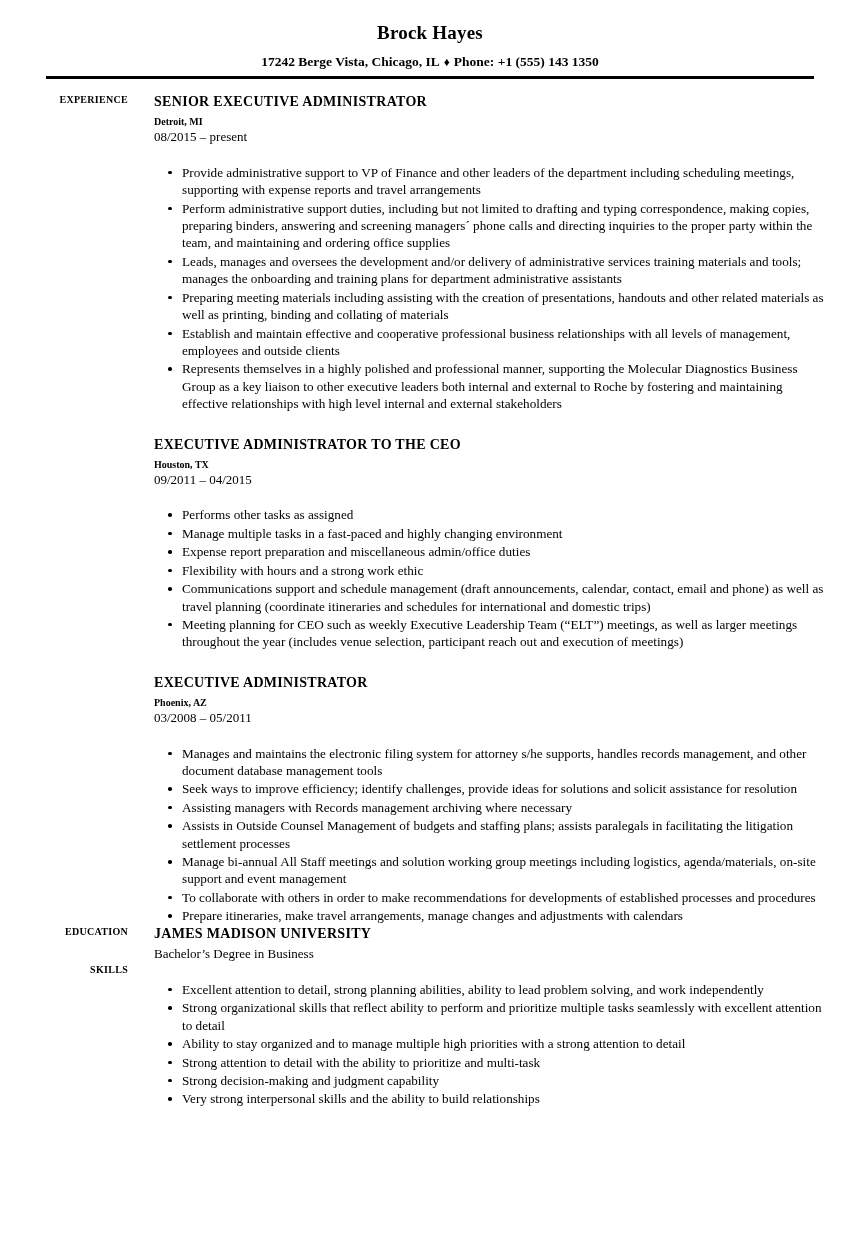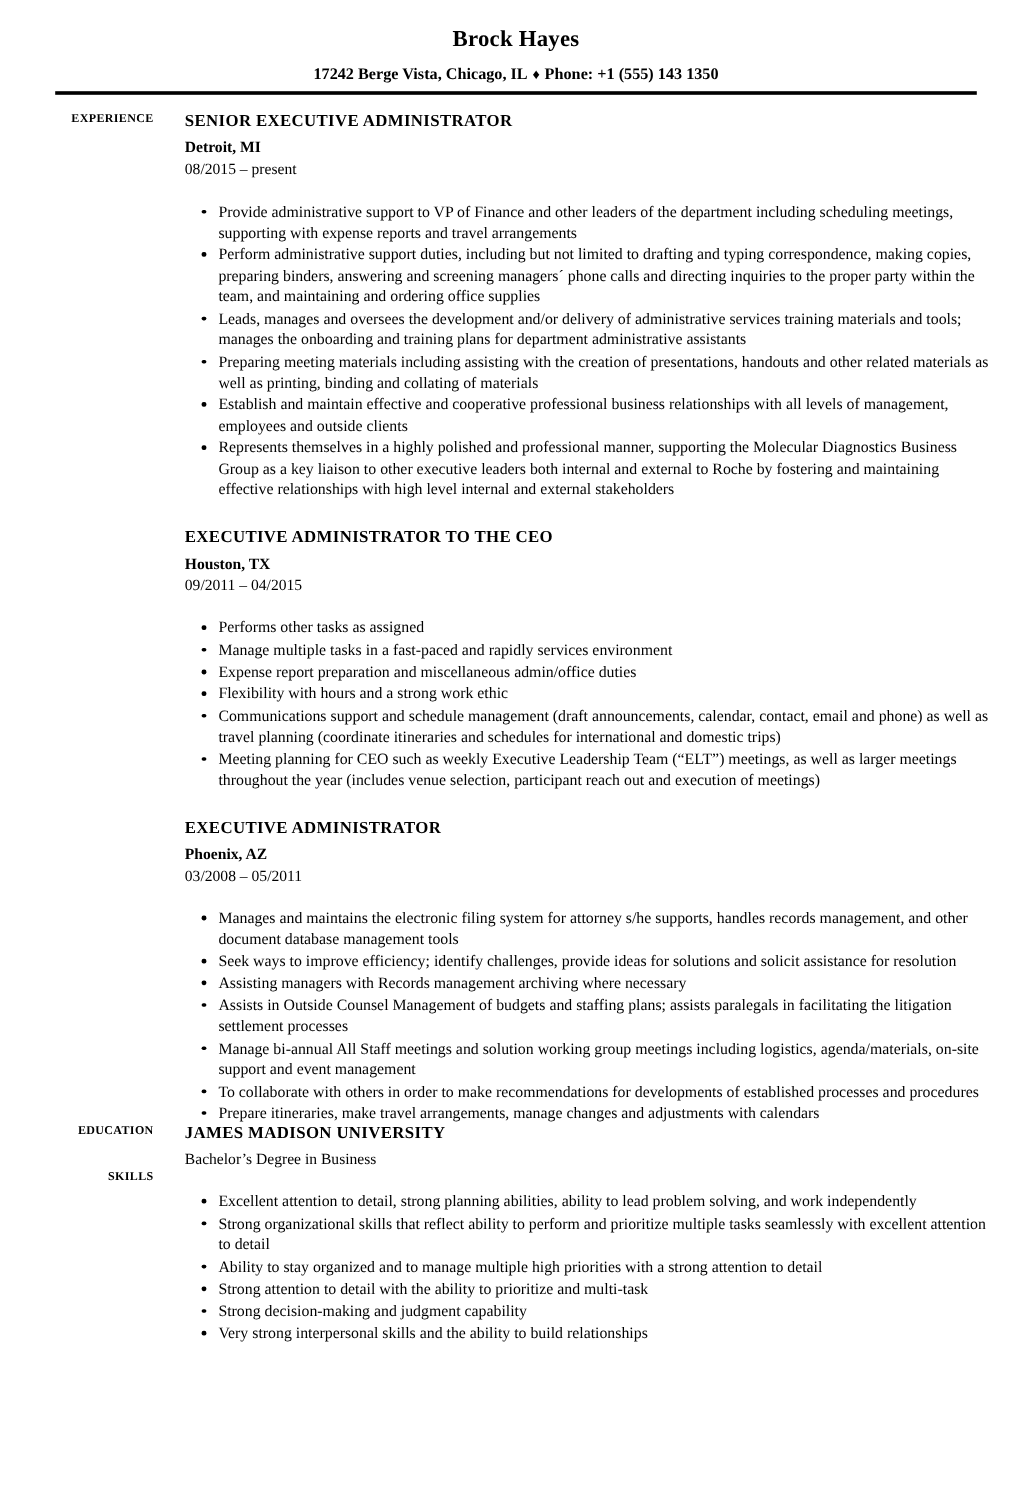--- a/index.html
+++ b/index.html
@@ -82,21 +82,21 @@
   .job + .job {
     margin-top: 23px;
   }
   .job-title {
     font-size: 14px;
     font-weight: bold;
     letter-spacing: 0.3px;
     line-height: 1.25;
   }
   .job-loc {
-    font-size: 13px;
+    font-size: 10px;
     font-weight: bold;
     line-height: 1.3;
     margin-top: 5px;
   }
   .job-dates {
     font-size: 13px;
     line-height: 1.25;
     margin-top: 1px;
   }
 
@@ -174,21 +174,21 @@
             <li>Represents themselves in a highly polished and professional manner, supporting the Molecular Diagnostics Business Group as a key liaison to other executive leaders both internal and external to Roche by fostering and maintaining effective relationships with high level internal and external stakeholders</li>
           </ul>
         </div>
 
         <div class="job">
           <div class="job-title">EXECUTIVE ADMINISTRATOR TO THE CEO</div>
           <div class="job-loc">Houston, TX</div>
           <div class="job-dates">09/2011 – 04/2015</div>
           <ul class="bullets">
             <li>Performs other tasks as assigned</li>
-            <li>Manage multiple tasks in a fast-paced and rapidly services environment</li>
+            <li>Manage multiple tasks in a fast-paced and highly changing environment</li>
             <li>Expense report preparation and miscellaneous admin/office duties</li>
             <li>Flexibility with hours and a strong work ethic</li>
             <li>Communications support and schedule management (draft announcements, calendar, contact, email and phone) as well as travel planning (coordinate itineraries and schedules for international and domestic trips)</li>
             <li>Meeting planning for CEO such as weekly Executive Leadership Team (“ELT”) meetings, as well as larger meetings throughout the year (includes venue selection, participant reach out and execution of meetings)</li>
           </ul>
         </div>
 
         <div class="job">
           <div class="job-title">EXECUTIVE ADMINISTRATOR</div>
           <div class="job-loc">Phoenix, AZ</div>

